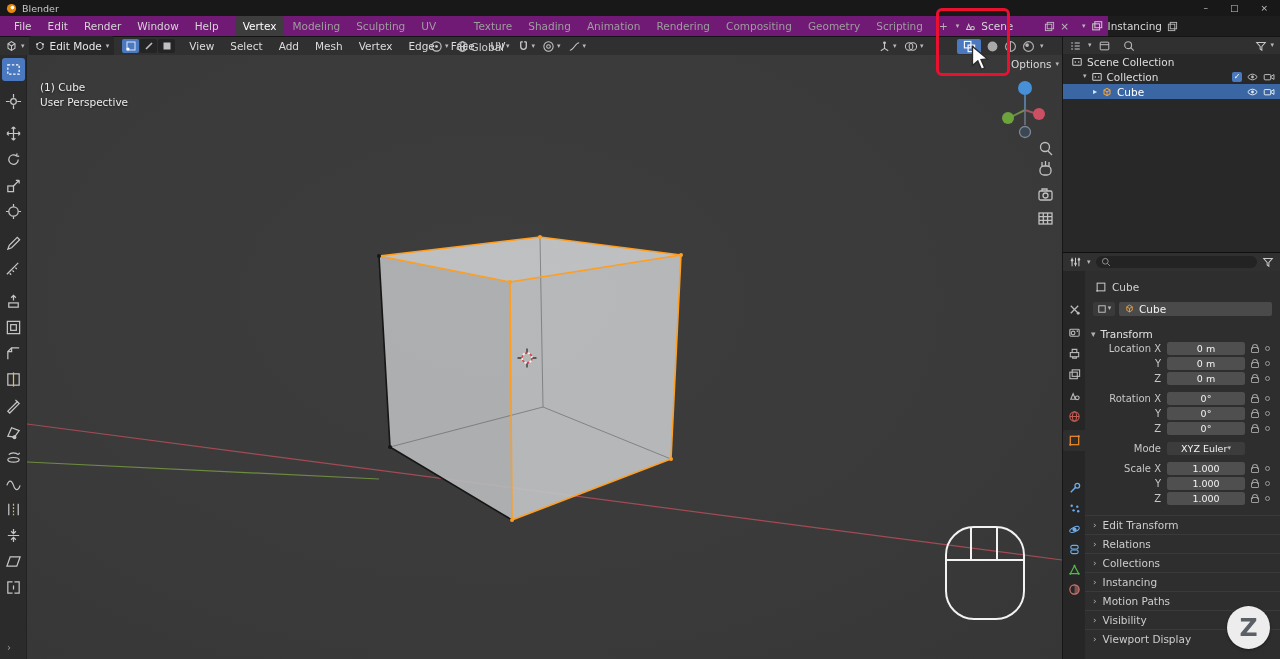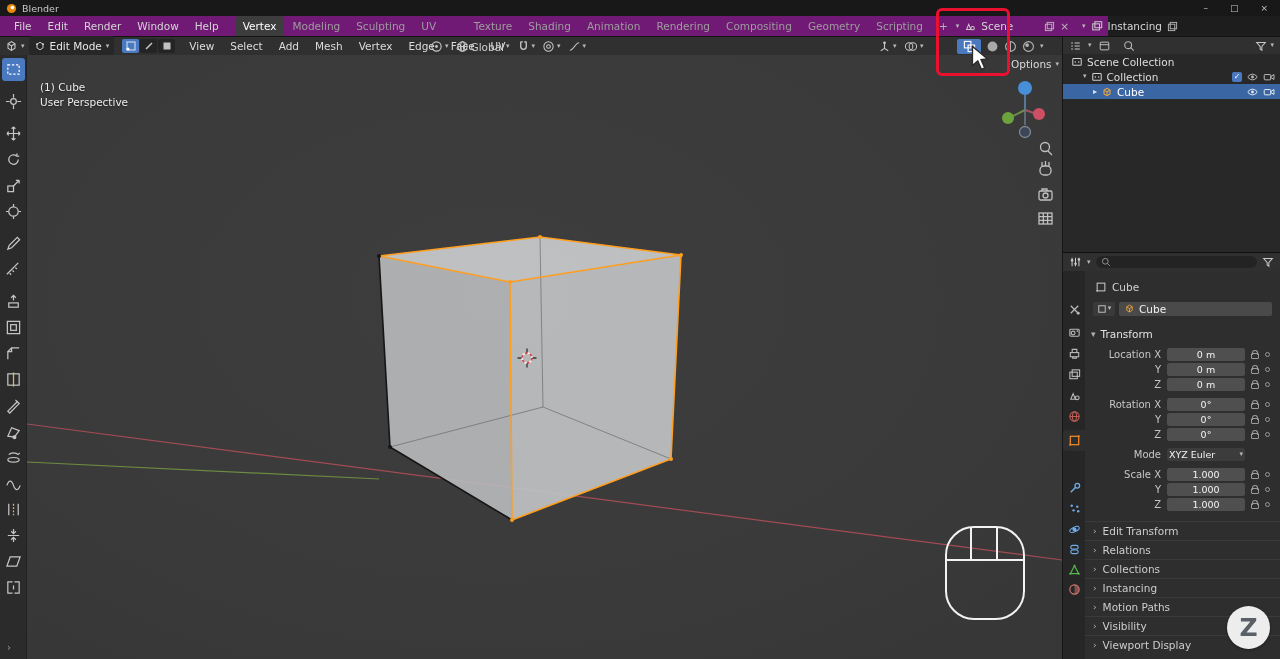--- a/index.html
+++ b/index.html
@@ -54,25 +54,25 @@
   .props-search{flex:1;height:12px;background:#232323;border-radius:7px;display:flex;align-items:center;padding:0 5px;gap:3px}
   .tabstrip{position:absolute;left:0;top:18px;bottom:0;width:22px;background:#262626}
   .ptab{position:absolute;left:0;width:22px;height:21px;display:flex;align-items:center;justify-content:center}
   .ptab.active{background:#2e2e2e;border-radius:3px 0 0 3px}
   .props-content{position:absolute;left:22px;top:18px;right:0;bottom:0}
   .crumb{margin:9px 0 0 10px;height:14px;display:flex;align-items:center;gap:5px;color:#d2d2d2}
   .id-row{margin:7px 8px 0 8px;height:15px;display:flex;align-items:center;gap:4px}
   .browse-btn{width:22px;height:14px;background:#3a3a3a;border-radius:2px;display:flex;align-items:center;justify-content:center;gap:1px}
   .id-field{flex:1;height:14px;background:#4a4a4a;border-radius:2px;display:flex;align-items:center;gap:4px;padding:0 5px;color:#f2f2f2}
   .panel-title{margin:11px 0 0 6px;height:14px;display:flex;align-items:center;gap:5px;color:#e2e2e2}
-  .rows{margin-top:6px}
+  .rows{}
   .prow{height:15px;display:flex;align-items:center;padding-right:6px}
   .prow .lbl{width:82px;text-align:right;color:#c6c6c6;padding-right:6px;font-size:10px}
   .fld{width:78px;height:13px;background:#4f4f4f;border-radius:2.5px;color:#f3f3f3;display:flex;align-items:center;justify-content:center;font-size:9.5px}
-  .fld.ddl{background:#3c3c3c;justify-content:space-between;padding:0 2px}
+  .fld.ddl{background:#3c3c3c;padding:0 2px}
   .pgap{height:5px}
   .lock{width:8px;height:6px;border:1px solid #9b9b9b;border-radius:1px;position:relative;margin-left:6px;margin-top:2px}
   .lock::before{content:"";position:absolute;left:0;top:-4px;width:4px;height:4px;border:1px solid #9b9b9b;border-bottom:none;border-radius:3px 3px 0 0}
   .decdot{width:5px;height:5px;border:1px solid #989898;border-radius:50%;margin-left:6px}
   .cpanels{margin-top:9px}
   .cpanel{height:19px;display:flex;align-items:center;gap:6px;padding-left:8px;border-top:1px solid #3a3a3a;color:#cdcdcd}
   .tri{color:#b0b0b0;font-size:9px;line-height:1}
   
   .red-box{position:absolute;left:936px;top:8px;width:74px;height:68px;border:3px solid #ea1130;border-radius:6px;z-index:60}
   .z-badge{position:absolute;left:1227px;top:606px;width:43px;height:43px;border-radius:50%;background:#ededed;display:flex;align-items:center;justify-content:center;font-weight:bold;font-size:25px;color:#5b6067;z-index:55;box-shadow:0 1px 3px rgba(0,0,0,.4)}

